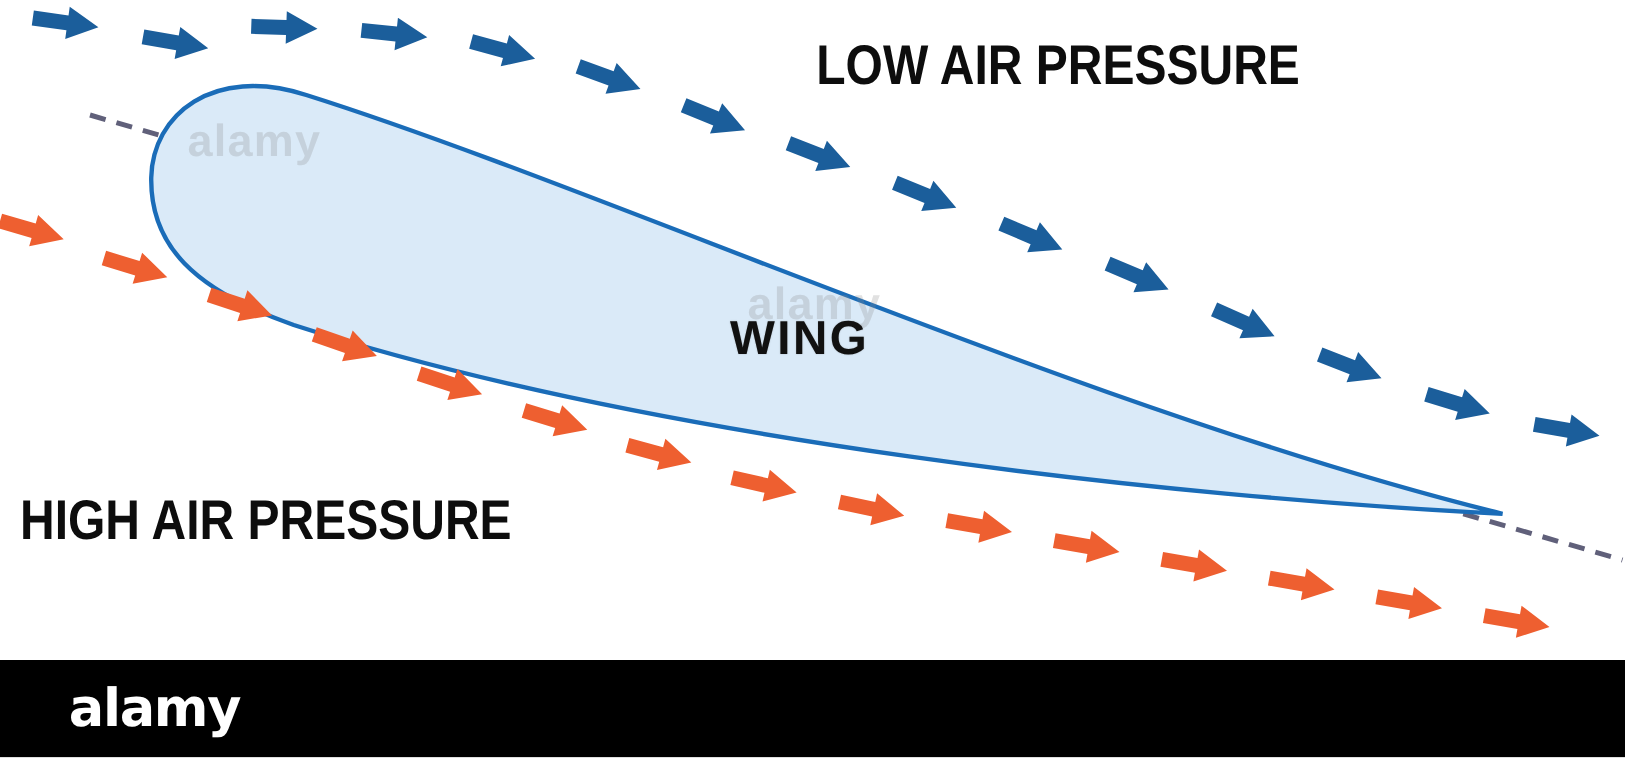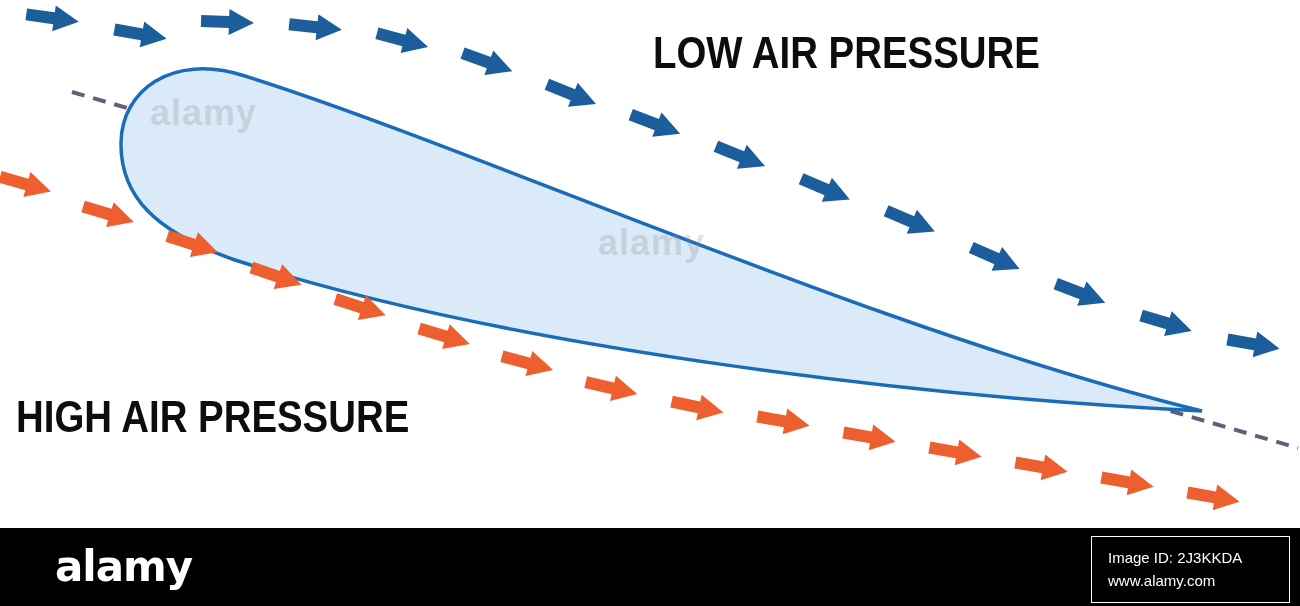--- a/index.html
+++ b/index.html
@@ -127,22 +127,19 @@
       </g>
   </svg>
 
   <div class="watermark" id="watermark-1">alamy</div>
   <div class="watermark" id="watermark-2">alamy</div>
 
   <div class="big-label" id="low-pressure-label">LOW AIR PRESSURE</div>
 
   <div class="big-label" id="high-pressure-label">HIGH AIR PRESSURE</div>
 
+  <div id="wing-label">WING</div>
 
   <div id="footer-bar">
     <div id="footer-logo">alamy</div>
-    <div id="image-info-box">
-      <div class="line">Image ID: 2J3KKDA</div>
-      <div class="line">www.alamy.com</div>
-    </div>
   </div>
 
 </div>
 
 </body></html>

